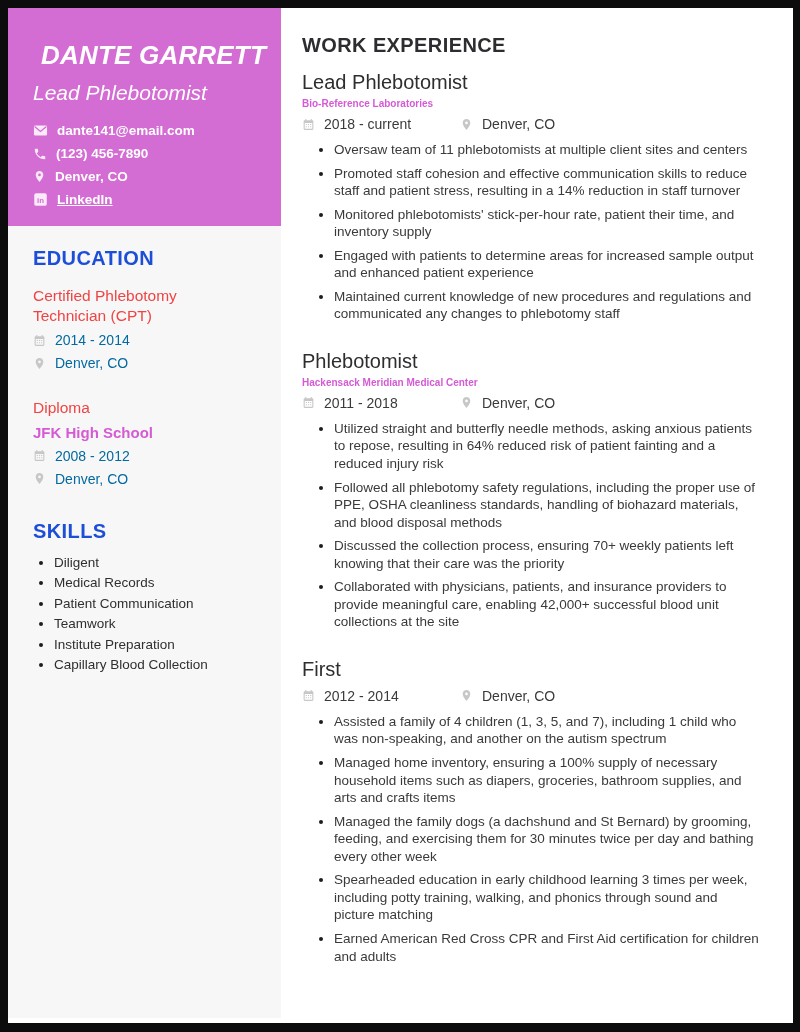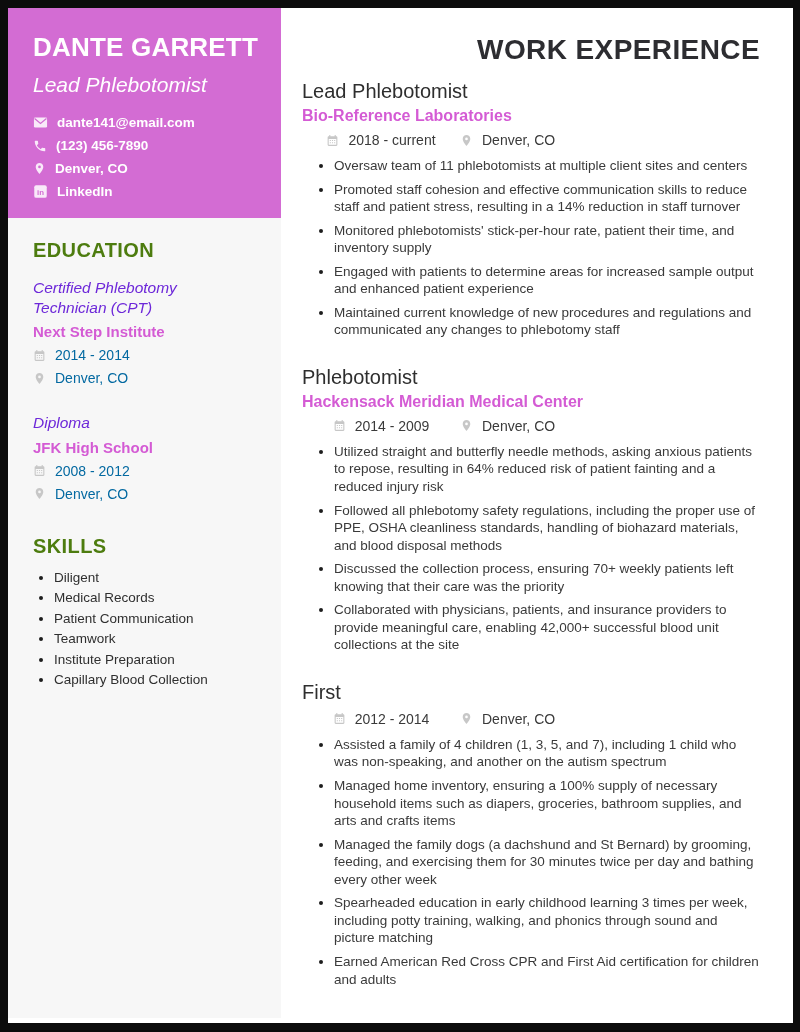--- a/index.html
+++ b/index.html
@@ -26,77 +26,78 @@
     flex: 0 0 273px; width: 273px;
     display: flex; flex-direction: column;
     background: transparent;
   }
   .profile {
     background: #d36cd3;
     color: #ffffff;
     padding: 26px 18px 19px 25px;
   }
   .candidate-name {
-    margin: 0;
+    margin: 8px;
     font-size: 26px; font-weight: 800;
     letter-spacing: 0.2px; line-height: 1.05;
     white-space: nowrap;
+    font-style: italic;
   }
   .candidate-title {
     margin-top: 12px;
     font-size: 21px; font-style: italic; font-weight: 300;
     line-height: 1.1;
   }
   .contact-list { margin-top: 19px; display: flex; flex-direction: column; gap: 8px; }
   .contact-row { display: flex; align-items: center; gap: 9px; font-size: 13.5px; font-weight: 700; }
   .icon-slot { color: rgba(255,255,255,0.85); display: flex; align-items: center; }
   .icon-slot svg { display: block; }
-  .u { }
+  .u { text-decoration: underline; }
 
   .sidebar-body {
     background: #f7f7f7;
     flex: 1 1 auto;
     margin-bottom: 5px;
     padding: 21px 20px 20px 25px;
   }
   .side-heading {
     margin: 0;
     font-size: 20px; font-weight: 800;
-    color: #4d7c0f; letter-spacing: 0.4px;
+    color: #1d4ed8; letter-spacing: 0.4px;
   }
   .edu-entry { margin-top: 16px; }
   .edu-entry.second { margin-top: 27px; }
-  .degree { font-size: 15.5px; color: #6d28d9; line-height: 1.25; max-width: 205px; font-style: italic; }
+  .degree { font-size: 15.5px; color: #ef4444; line-height: 1.25; max-width: 205px; }
   .school { margin-top: 6px; font-size: 15px; font-weight: 700; color: #d45bd4; }
   .meta-row { display: flex; align-items: center; gap: 9px; margin-top: 7px; font-size: 14px; color: #0369a1; }
   .meta-row .gray-icon { color: #c7c7c7; display: flex; }
 
   .skills-block { margin-top: 33px; }
   .skills-list { margin: 12px 0 0; padding-left: 21px; }
   .skills-list li { margin-bottom: 5.5px; font-size: 13.5px; color: #2f2f2f; }
   .skills-list li::marker { color: #1d1d1d; }
 
   
   .main {
     flex: 1 1 auto;
     background: #ffffff;
     padding: 26px 33px 20px 21px;
   }
   .main-heading {
     margin: 0;
-    font-size: 28px; font-weight: 800;
-    color: #2d2d31; letter-spacing: 0.4px; text-align: right;
+    font-size: 20px; font-weight: 800;
+    color: #2d2d31; letter-spacing: 0.4px;
   }
   .job { margin-top: 13px; }
   .job.gap { margin-top: 26px; }
   .job-title { margin: 0; font-size: 20px; font-weight: 400; color: #2e2e2e; line-height: 1.2; }
-  .company { margin-top: 4px; font-size: 16px; font-weight: 700; color: #d45bd4; }
+  .company { margin-top: 4px; font-size: 10px; font-weight: 700; color: #d45bd4; }
   .job-meta { display: flex; align-items: center; margin-top: 7px; font-size: 14px; color: #3a3a3a; }
   .job-meta .part { display: flex; align-items: center; gap: 9px; }
-  .job-meta .part.date { width: 158px; justify-content: center; }
+  .job-meta .part.date { width: 158px; }
   .job-meta .gray-icon { color: #c7c7c7; display: flex; }
   .bullets { margin: 9px 0 0; padding-left: 32px; }
   .bullets li { margin-bottom: 6px; font-size: 13.5px; line-height: 1.3; color: #3a3a3a; }
   .bullets li::marker { color: #1d1d1d; }
 </style>
 </head>
 <body>
 
 <div class="frame">
   <div class="page">
@@ -145,21 +146,20 @@
   </div>
 </div>
       </div>
 
       <div class="sidebar-body">
         <section>
           <h2 class="side-heading">EDUCATION</h2>
           <div id="edu-entries">
   <div class="edu-entry">
     <div class="degree">Certified Phlebotomy Technician (CPT)</div>
-    <div class="school">Next Step Institute</div>
     <div class="meta-row">
       <span class="gray-icon cal-slot">
                     <svg width="13" height="13" viewBox="0 0 24 24">
     <path fill="currentColor" d="M9 11H7v2h2v-2zm4 0h-2v2h2v-2zm4 0h-2v2h2v-2zm-8 4H7v2h2v-2zm4 0h-2v2h2v-2zm4 0h-2v2h2v-2zM19 4h-1V2h-2v2H8V2H6v2H5c-1.11 0-1.99.9-1.99 2L3 20a2 2 0 0 0 2 2h14c1.1 0 2-.9 2-2V6c0-1.1-.9-2-2-2zm0 16H5V9h14v11z"></path>
   </svg>
                   </span>
       <span>2014 - 2014</span>
     </div>
     <div class="meta-row">
       <span class="gray-icon pin-slot">
@@ -244,21 +244,21 @@
   <section class="job gap">
     <h3 class="job-title">Phlebotomist</h3>
     <div class="company">Hackensack Meridian Medical Center</div>
     <div class="job-meta">
       <span class="part date">
         <span class="gray-icon cal-slot">
                   <svg width="13" height="13" viewBox="0 0 24 24">
     <path fill="currentColor" d="M9 11H7v2h2v-2zm4 0h-2v2h2v-2zm4 0h-2v2h2v-2zm-8 4H7v2h2v-2zm4 0h-2v2h2v-2zm4 0h-2v2h2v-2zM19 4h-1V2h-2v2H8V2H6v2H5c-1.11 0-1.99.9-1.99 2L3 20a2 2 0 0 0 2 2h14c1.1 0 2-.9 2-2V6c0-1.1-.9-2-2-2zm0 16H5V9h14v11z"></path>
   </svg>
                 </span>
-        <span>2014 - 2009</span>
+        <span>2011 - 2018</span>
       </span>
       <span class="part">
         <span class="gray-icon pin-slot">
                   <svg width="13" height="15" viewBox="0 0 24 24">
     <path fill="currentColor" d="M12 2C8.13 2 5 5.13 5 9c0 5.25 7 13 7 13s7-7.75 7-13c0-3.87-3.13-7-7-7zm0 9.5a2.5 2.5 0 1 1 0-5 2.5 2.5 0 0 1 0 5z"></path>
   </svg>
                 </span>
         <span>Denver, CO</span>
       </span>
     </div>

